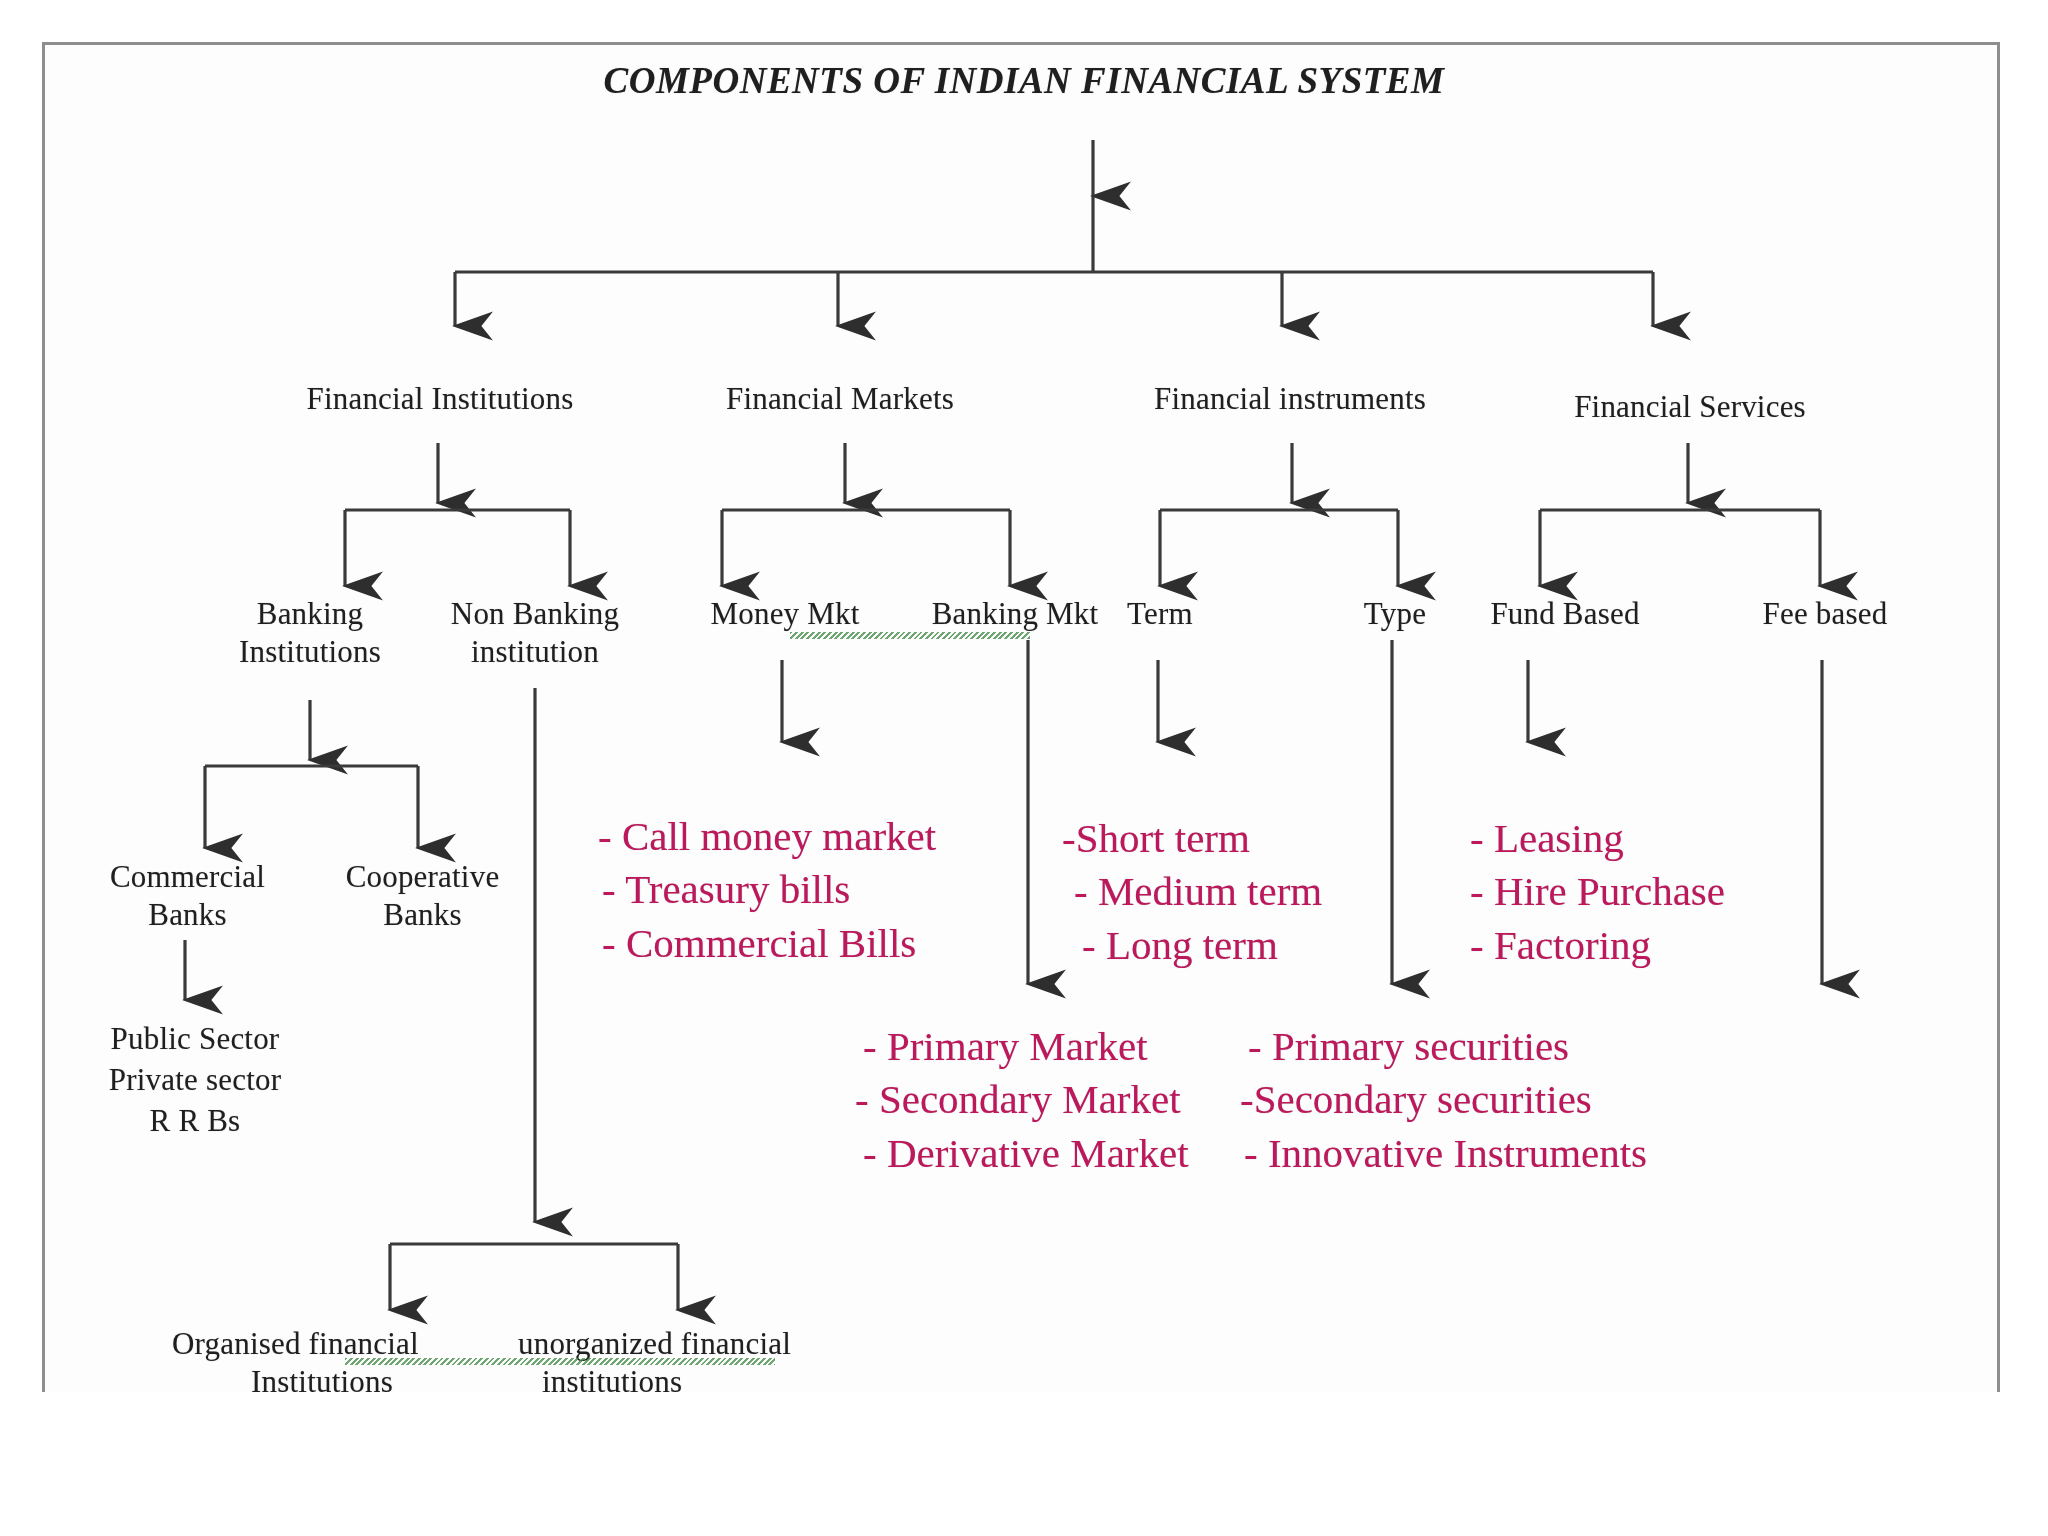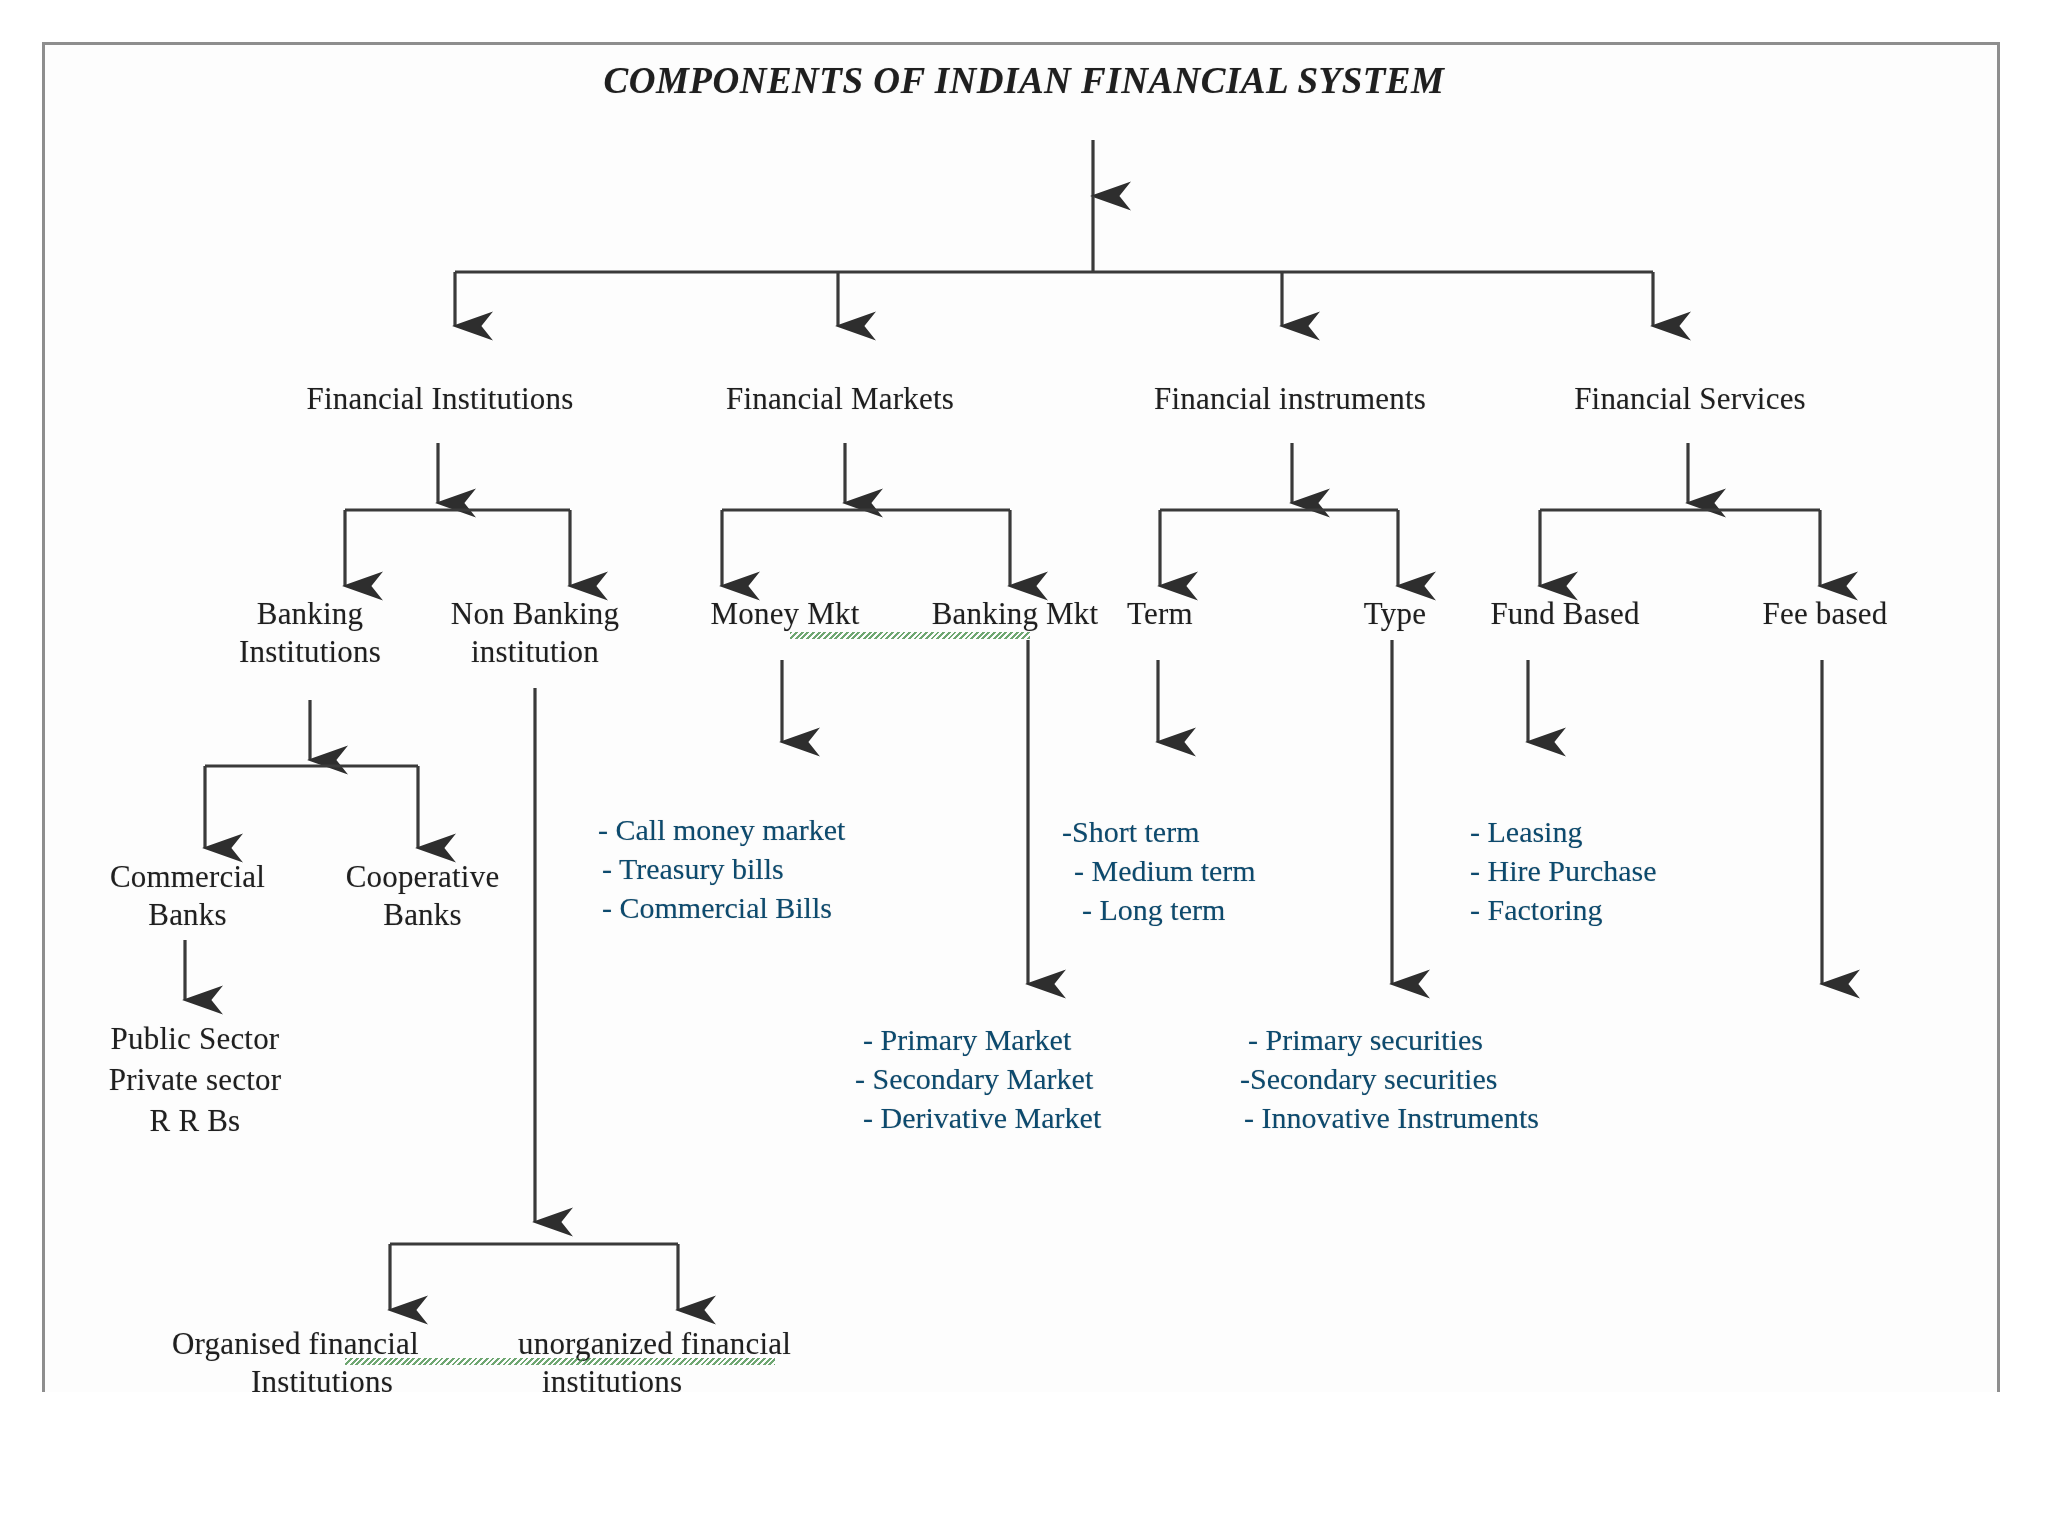--- a/index.html
+++ b/index.html
@@ -52,24 +52,24 @@
     font-size: 37px;
     letter-spacing: 0.5px;
     white-space: nowrap;
   }
   .lvl1 { font-size: 31px; font-weight: 400; white-space: nowrap; }
   .lvl2 { font-size: 31px; font-weight: 400; }
   .lvl3 { font-size: 31px; font-weight: 400; }
   .leaflist {
     position: absolute;
     text-align: left;
-    font-size: 30px;
+    font-size: 41px;
     font-weight: 400;
     line-height: 1.30;
-    color: #0c4a6e;
+    color: #be185d;
     white-space: nowrap;
     text-shadow: 0 0 1px rgba(60,60,60,0.35);
   }
   .leaflist div { white-space: nowrap; }
   
   .squiggle {
     position: absolute;
     height: 7px;
     background-image:
       repeating-linear-gradient(135deg,
@@ -155,21 +155,21 @@
 
   <div class="node lvl1" style="left:255px; top:380px; width:370px;">
     <span>Financial Institutions</span>
   </div>
   <div class="node lvl1" style="left:655px; top:380px; width:370px;">
     <span>Financial Markets</span>
   </div>
   <div class="node lvl1" style="left:1095px; top:380px; width:390px;">
     <span>Financial instruments</span>
   </div>
-  <div class="node lvl1" style="left:1510px; top:380px; width:360px;">
+  <div class="node lvl1" style="left:1510px; top:388px; width:360px;">
     <span>Financial Services</span>
   </div>
 
   <div class="node lvl2" style="left:195px; top:595px; width:230px;">
     <div>Banking</div>
     <div>Institutions</div>
   </div>
 
   <div class="node lvl2" style="left:400px; top:595px; width:270px;">
     <div>Non Banking</div>

